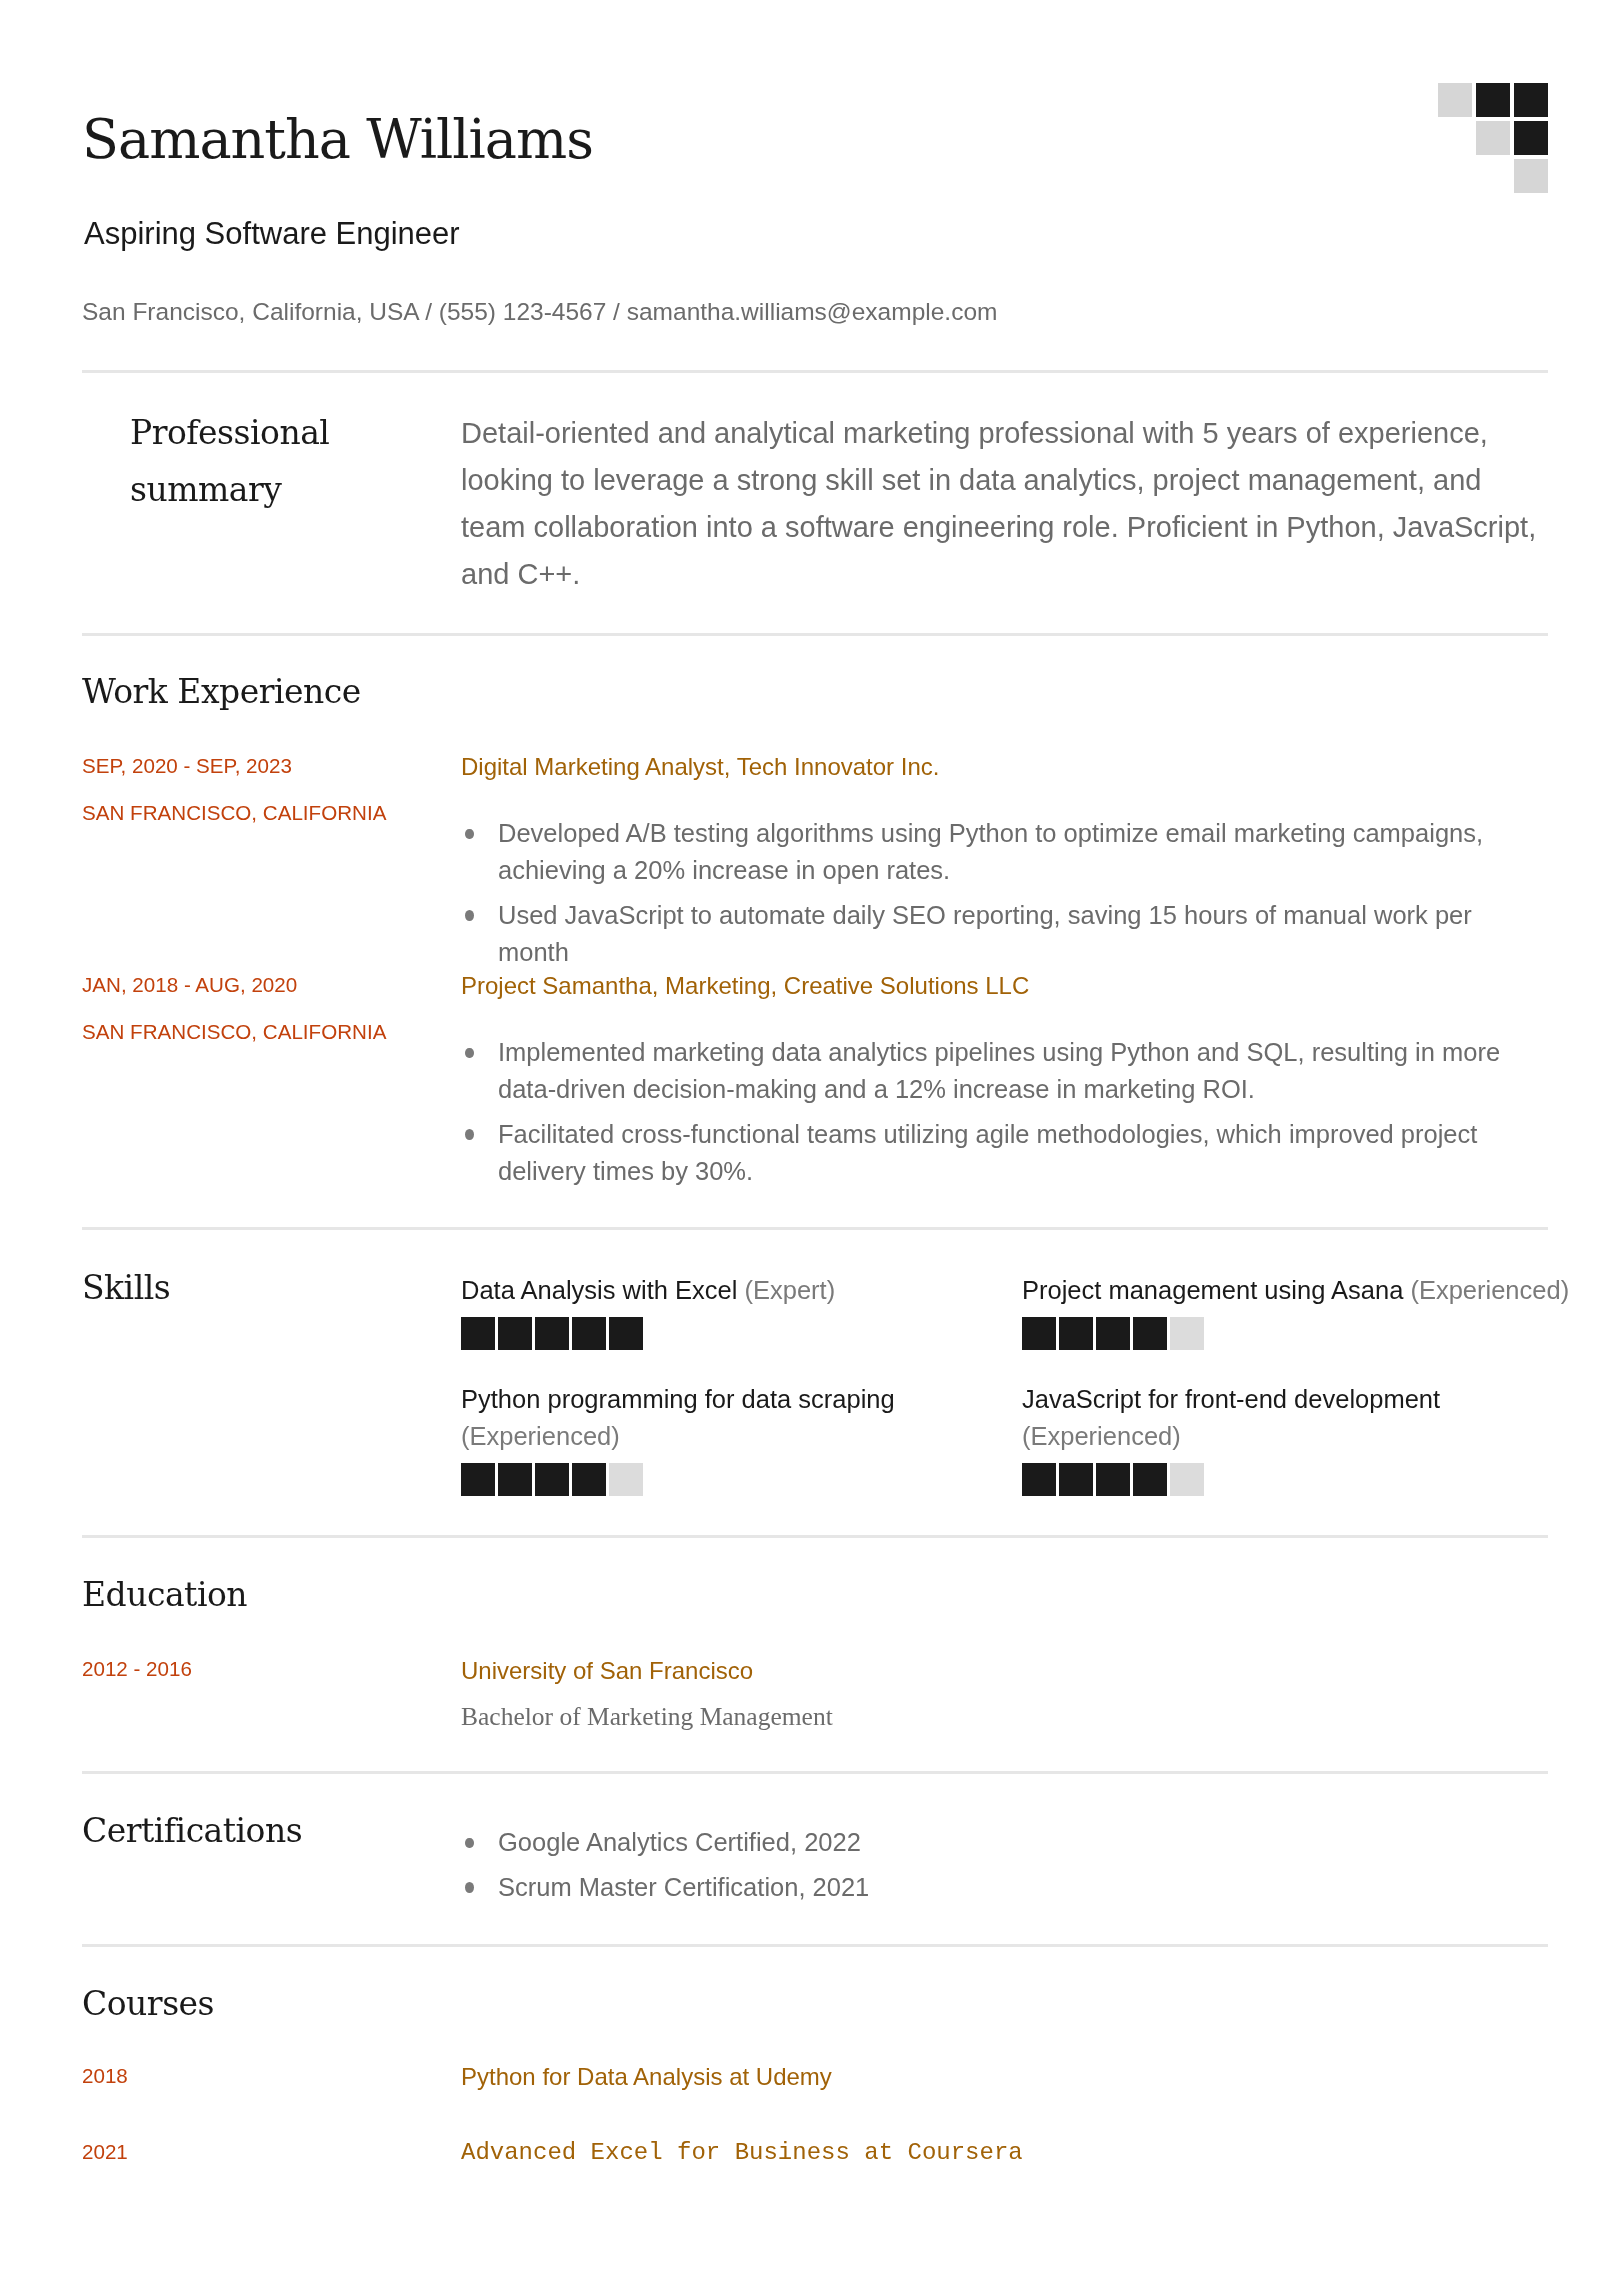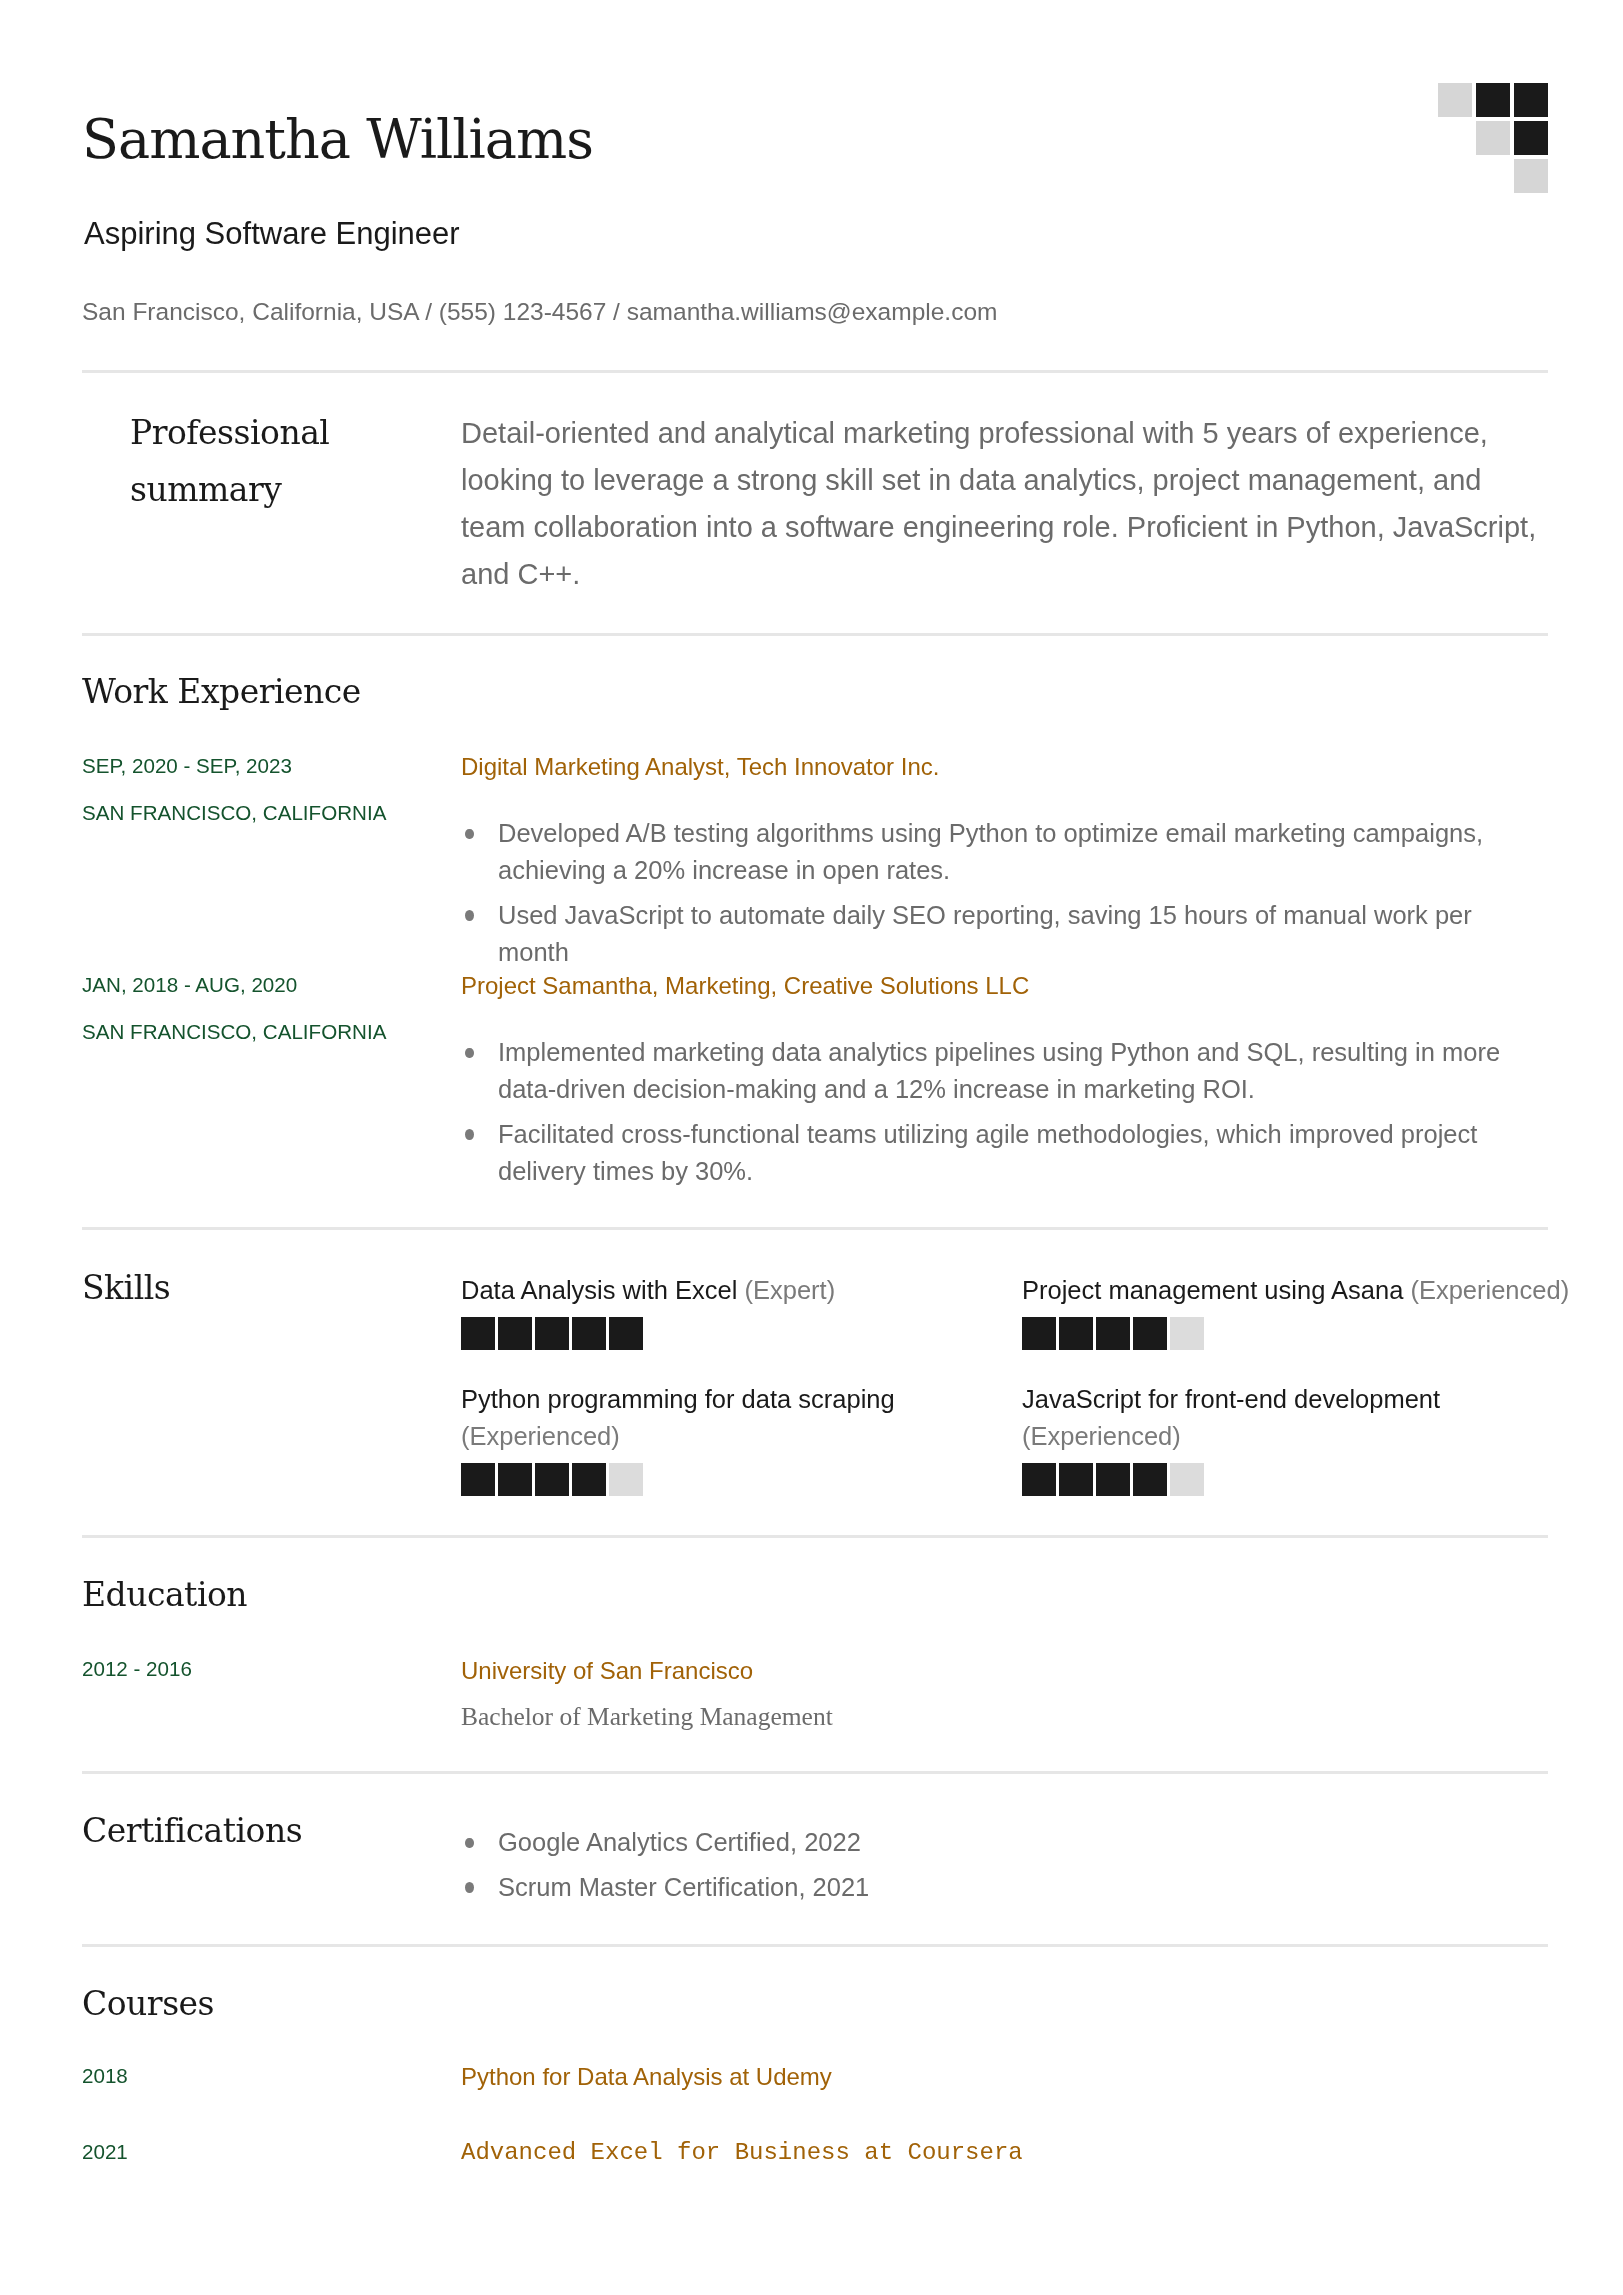--- a/index.html
+++ b/index.html
@@ -17,21 +17,21 @@
   .sq.light { background: #d6d6d6; }
 
   .divider { left: 82px; width: 1466px; height: 2.9px; background: #e6e6e6; }
 
   .section-heading { left: 82px; font-family: "DejaVu Serif", "Liberation Serif", serif; font-size: 33px; line-height: 57px; color: #1a1a1a; letter-spacing: -0.5px; }
   .summary-heading { width: 294px; }
 
   .col-right { left: 461px; }
   .summary-text { top: 410px; width: 1078px; font-size: 29px; line-height: 47px; color: #6b6b6b; }
 
-  .meta { left: 82px; font-size: 20.6px; line-height: 27.4px; color: #14532d; text-transform: uppercase; white-space: nowrap; }
+  .meta { left: 82px; font-size: 20.6px; line-height: 27.4px; color: #c2410c; text-transform: uppercase; white-space: nowrap; }
   .entry-title { font-size: 24px; line-height: 37px; color: #a16207; white-space: nowrap; }
 
   .bullets { list-style: none; width: 1088px; }
   .bullets li { position: relative; padding-left: 37px; font-size: 25.5px; line-height: 37px; color: #6b6b6b; margin-bottom: 7.8px; }
   .bullets li::before { content: ""; position: absolute; left: 3.9px; top: 13.7px; width: 8.8px; height: 10.8px; border-radius: 50%; background: #7a7a7a; }
 
   .skill { width: 549px; }
   .skill-label { font-size: 25.5px; line-height: 37px; color: #1a1a1a; }
   .skill-level { color: #7a7a7a; }
   .bar-row { display: flex; gap: 2.9px; margin-top: 7.8px; }

